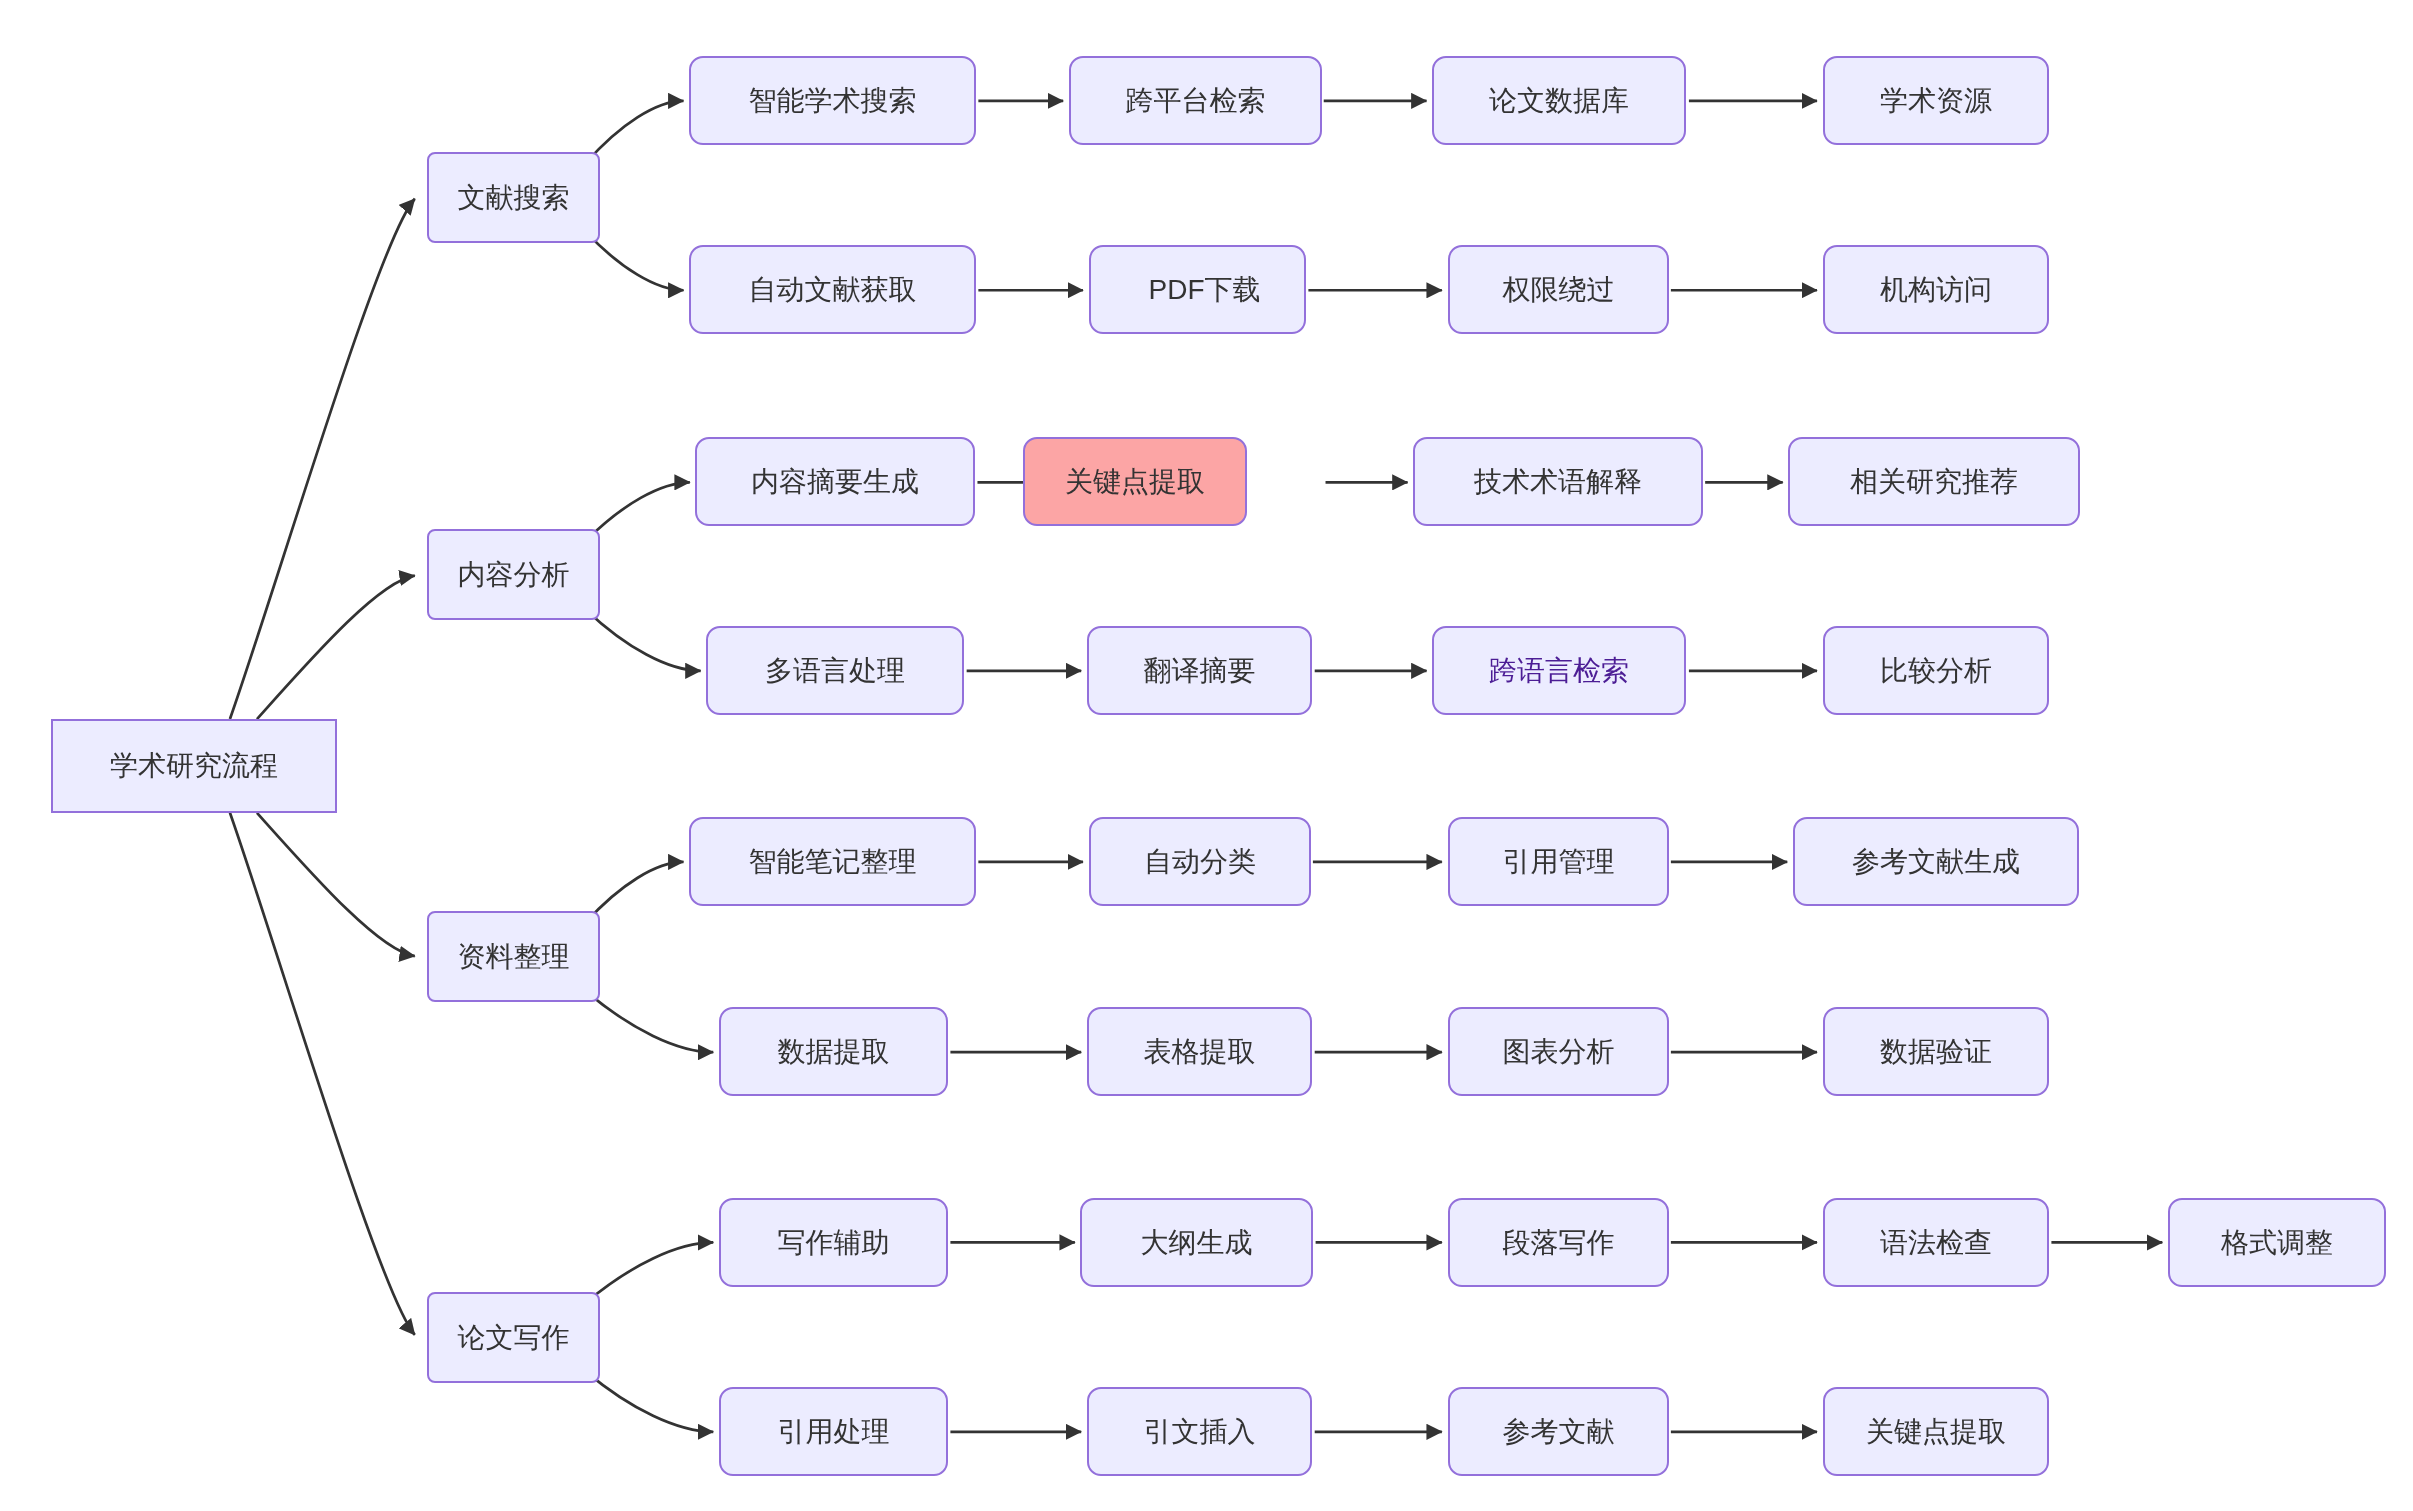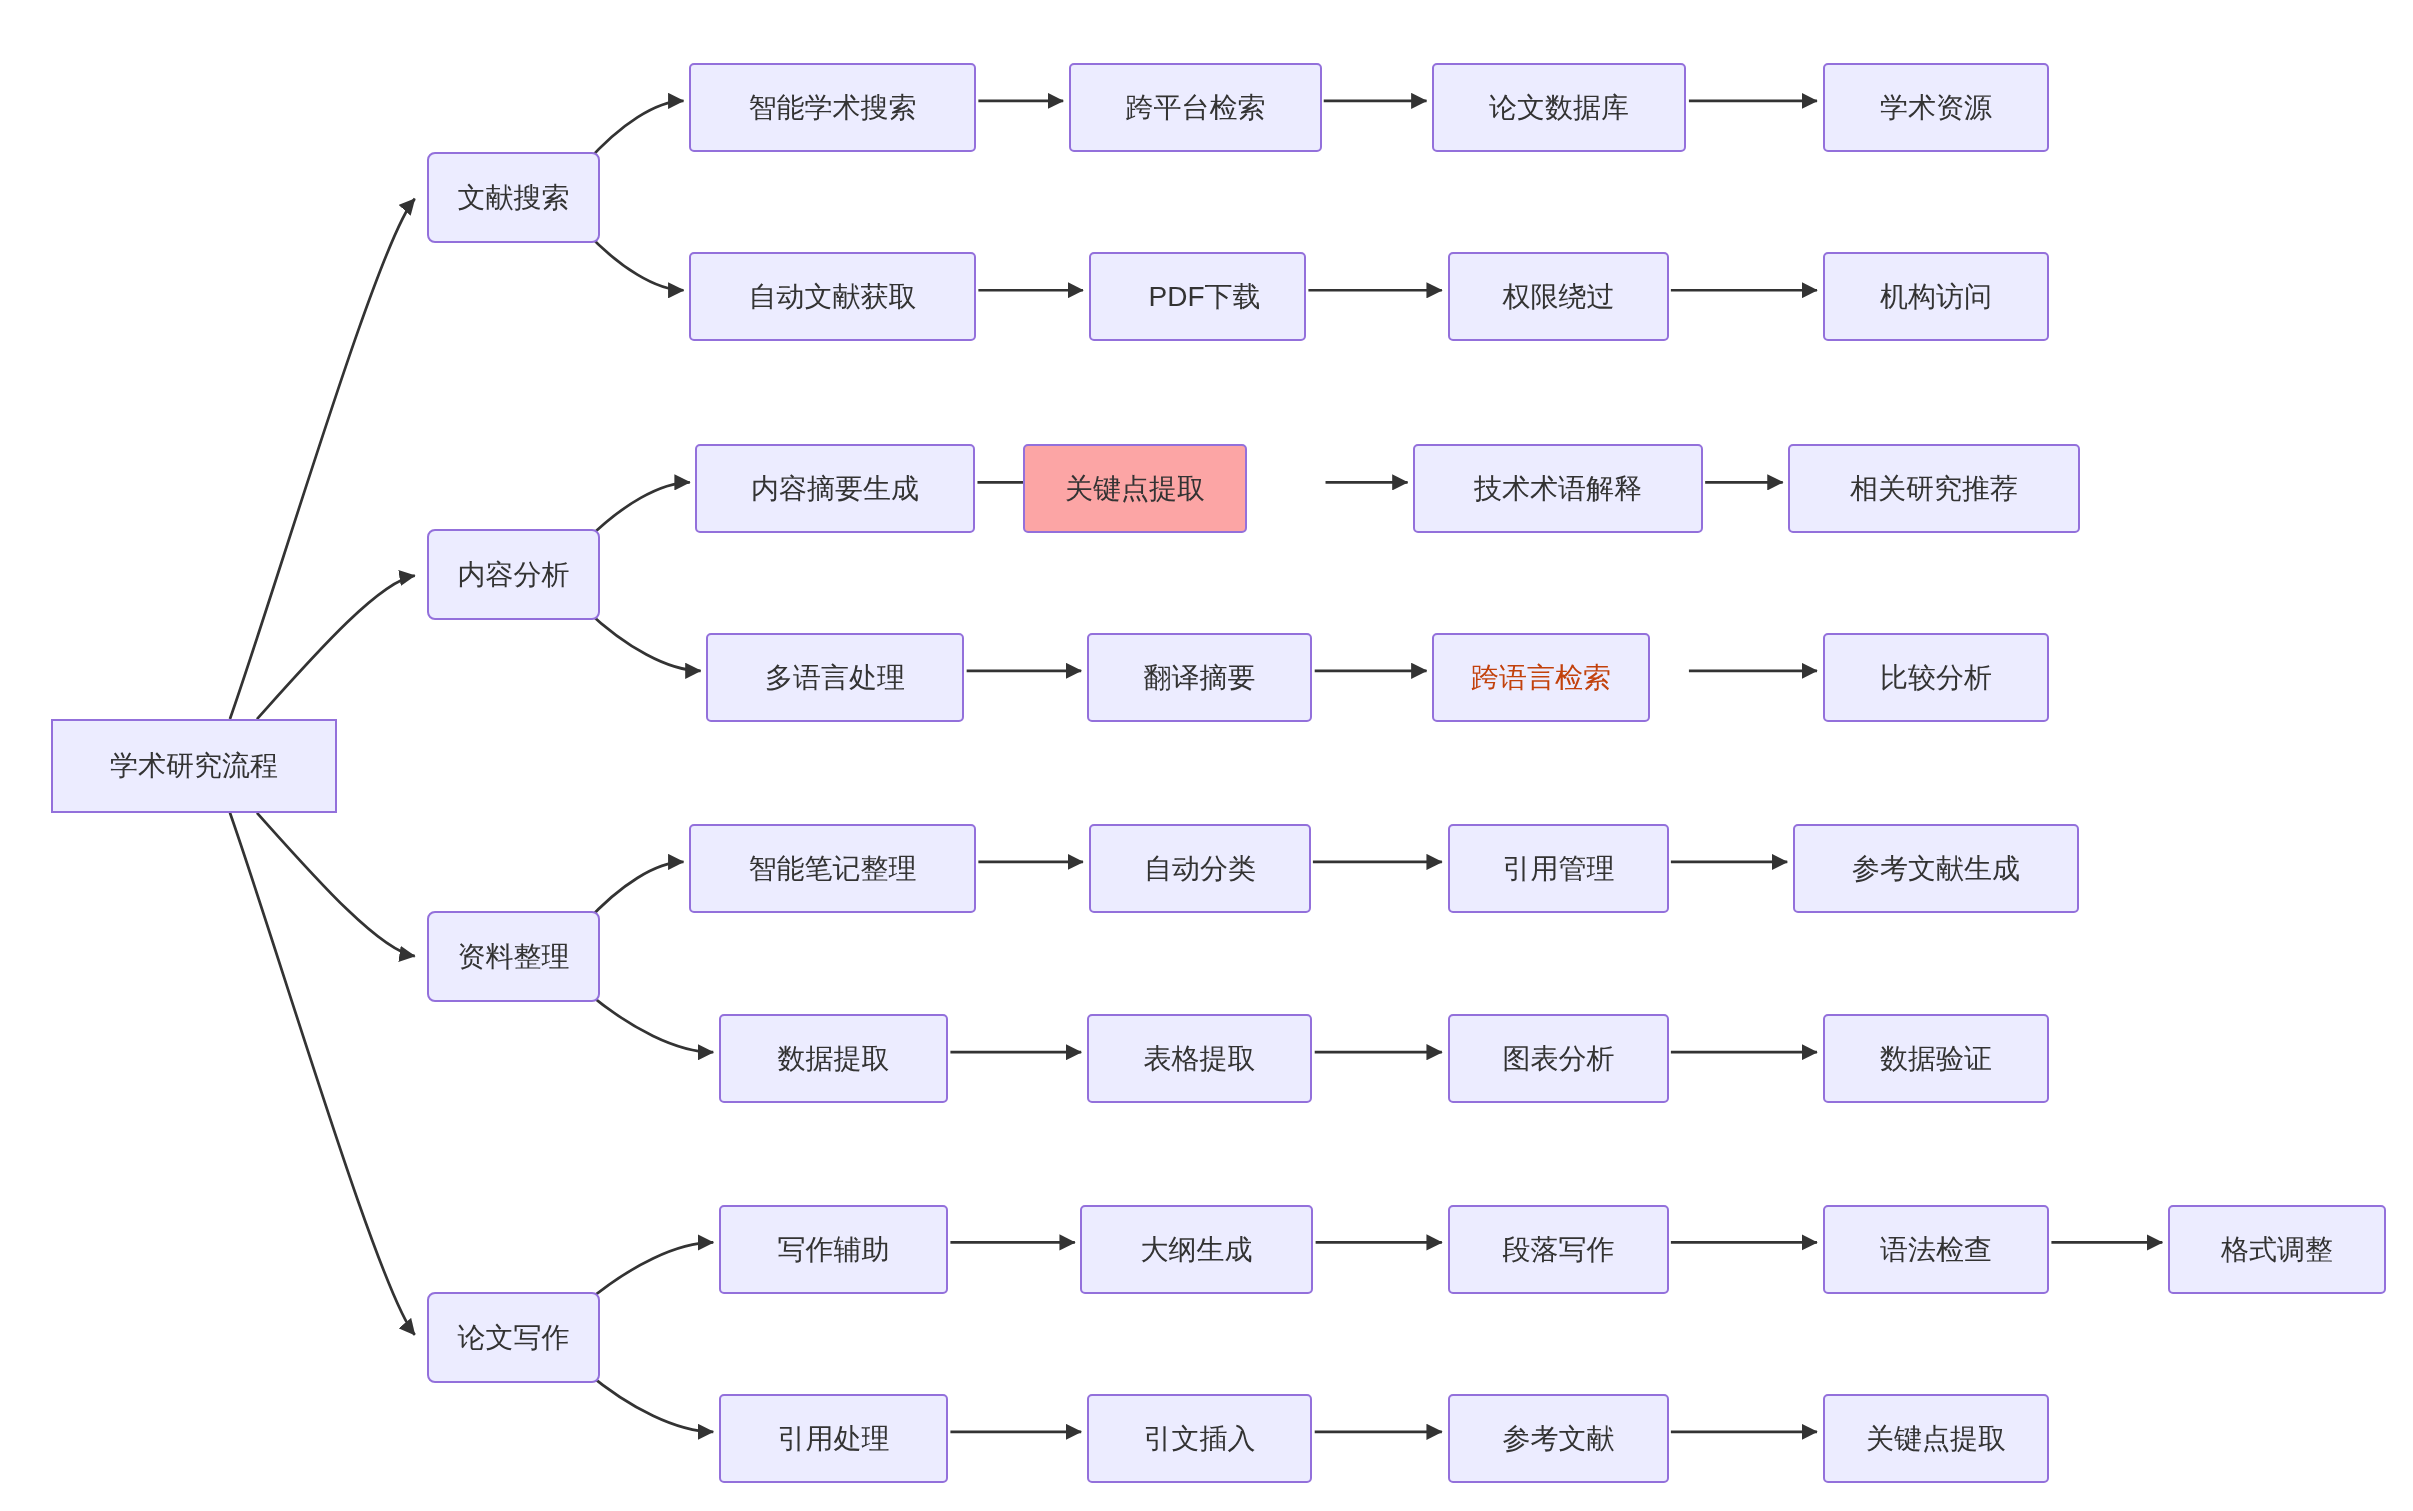--- a/index.html
+++ b/index.html
@@ -10,21 +10,21 @@
     font-family:"Liberation Sans","DejaVu Sans",sans-serif;
     overflow:hidden;
   }
   #edges{position:absolute;left:0;top:0;z-index:0;}
   .node{
     position:absolute;box-sizing:border-box;z-index:1;
     display:flex;align-items:center;justify-content:center;
     font-size:28px;line-height:1.2;text-align:center;
     white-space:nowrap;
   }
-  .leaf{border-radius:5px;margin-top:7px;}
+  .leaf{border-radius:14px;}
   .cat{border-radius:8px;}
   .root{border-radius:0;}
 </style>
 </head>
 <body>
 
 <div id="canvas">
   <svg id="edges" width="2413" height="1512" viewBox="0 0 2676 1676">
     <defs>
       <marker id="arrow" viewBox="0 0 10 10" refX="9.5" refY="5" markerWidth="18" markerHeight="18" markerUnits="userSpaceOnUse" orient="auto-start-reverse">
@@ -83,21 +83,21 @@
     <div class="node leaf" style="left: 689px; top: 245px; width: 287px; height: 89px; background: rgb(236, 236, 255); border: 2.3px solid rgb(147, 112, 219); color: rgb(51, 51, 51);">自动文献获取</div>
     <div class="node leaf" style="left: 1089px; top: 245px; width: 217px; height: 89px; background: rgb(236, 236, 255); border: 2.3px solid rgb(147, 112, 219); color: rgb(51, 51, 51); padding-left: 14px;">PDF下载</div>
     <div class="node leaf" style="left: 1448px; top: 245px; width: 221px; height: 89px; background: rgb(236, 236, 255); border: 2.3px solid rgb(147, 112, 219); color: rgb(51, 51, 51);">权限绕过</div>
     <div class="node leaf" style="left: 1823px; top: 245px; width: 226px; height: 89px; background: rgb(236, 236, 255); border: 2.3px solid rgb(147, 112, 219); color: rgb(51, 51, 51);">机构访问</div>
     <div class="node leaf" style="left: 695px; top: 437px; width: 280px; height: 89px; background: rgb(236, 236, 255); border: 2.3px solid rgb(147, 112, 219); color: rgb(51, 51, 51);">内容摘要生成</div>
     <div class="node leaf" style="left: 1023px; top: 437px; width: 224px; height: 89px; background: #fca5a5; border: 2.3px solid rgb(147, 112, 219); color: rgb(51, 51, 51);">关键点提取</div>
     <div class="node leaf" style="left: 1413px; top: 437px; width: 290px; height: 89px; background: rgb(236, 236, 255); border: 2.3px solid rgb(147, 112, 219); color: rgb(51, 51, 51);">技术术语解释</div>
     <div class="node leaf" style="left: 1788px; top: 437px; width: 292px; height: 89px; background: rgb(236, 236, 255); border: 2.3px solid rgb(147, 112, 219); color: rgb(51, 51, 51);">相关研究推荐</div>
     <div class="node leaf" style="left: 706px; top: 626px; width: 258px; height: 89px; background: rgb(236, 236, 255); border: 2.3px solid rgb(147, 112, 219); color: rgb(51, 51, 51);">多语言处理</div>
     <div class="node leaf" style="left: 1087px; top: 626px; width: 225px; height: 89px; background: rgb(236, 236, 255); border: 2.3px solid rgb(147, 112, 219); color: rgb(51, 51, 51);">翻译摘要</div>
-    <div class="node leaf" style="left: 1432px; top: 626px; width: 218px; height: 89px; background: rgb(236, 236, 255); border: 2.3px solid rgb(147, 112, 219); color: #c2410c;">跨语言检索</div>
+    <div class="node leaf" style="left: 1432px; top: 626px; width: 254px; height: 89px; background: rgb(236, 236, 255); border: 2.3px solid rgb(147, 112, 219); color: #4c1d95;">跨语言检索</div>
     <div class="node leaf" style="left: 1823px; top: 626px; width: 226px; height: 89px; background: rgb(236, 236, 255); border: 2.3px solid rgb(147, 112, 219); color: rgb(51, 51, 51);">比较分析</div>
     <div class="node leaf" style="left: 689px; top: 817px; width: 287px; height: 89px; background: rgb(236, 236, 255); border: 2.3px solid rgb(147, 112, 219); color: rgb(51, 51, 51);">智能笔记整理</div>
     <div class="node leaf" style="left: 1089px; top: 817px; width: 222px; height: 89px; background: rgb(236, 236, 255); border: 2.3px solid rgb(147, 112, 219); color: rgb(51, 51, 51);">自动分类</div>
     <div class="node leaf" style="left: 1448px; top: 817px; width: 221px; height: 89px; background: rgb(236, 236, 255); border: 2.3px solid rgb(147, 112, 219); color: rgb(51, 51, 51);">引用管理</div>
     <div class="node leaf" style="left: 1793px; top: 817px; width: 286px; height: 89px; background: rgb(236, 236, 255); border: 2.3px solid rgb(147, 112, 219); color: rgb(51, 51, 51);">参考文献生成</div>
     <div class="node leaf" style="left: 719px; top: 1007px; width: 229px; height: 89px; background: rgb(236, 236, 255); border: 2.3px solid rgb(147, 112, 219); color: rgb(51, 51, 51);">数据提取</div>
     <div class="node leaf" style="left: 1087px; top: 1007px; width: 225px; height: 89px; background: rgb(236, 236, 255); border: 2.3px solid rgb(147, 112, 219); color: rgb(51, 51, 51);">表格提取</div>
     <div class="node leaf" style="left: 1448px; top: 1007px; width: 221px; height: 89px; background: rgb(236, 236, 255); border: 2.3px solid rgb(147, 112, 219); color: rgb(51, 51, 51);">图表分析</div>
     <div class="node leaf" style="left: 1823px; top: 1007px; width: 226px; height: 89px; background: rgb(236, 236, 255); border: 2.3px solid rgb(147, 112, 219); color: rgb(51, 51, 51);">数据验证</div>
     <div class="node leaf" style="left: 719px; top: 1198px; width: 229px; height: 89px; background: rgb(236, 236, 255); border: 2.3px solid rgb(147, 112, 219); color: rgb(51, 51, 51);">写作辅助</div>

